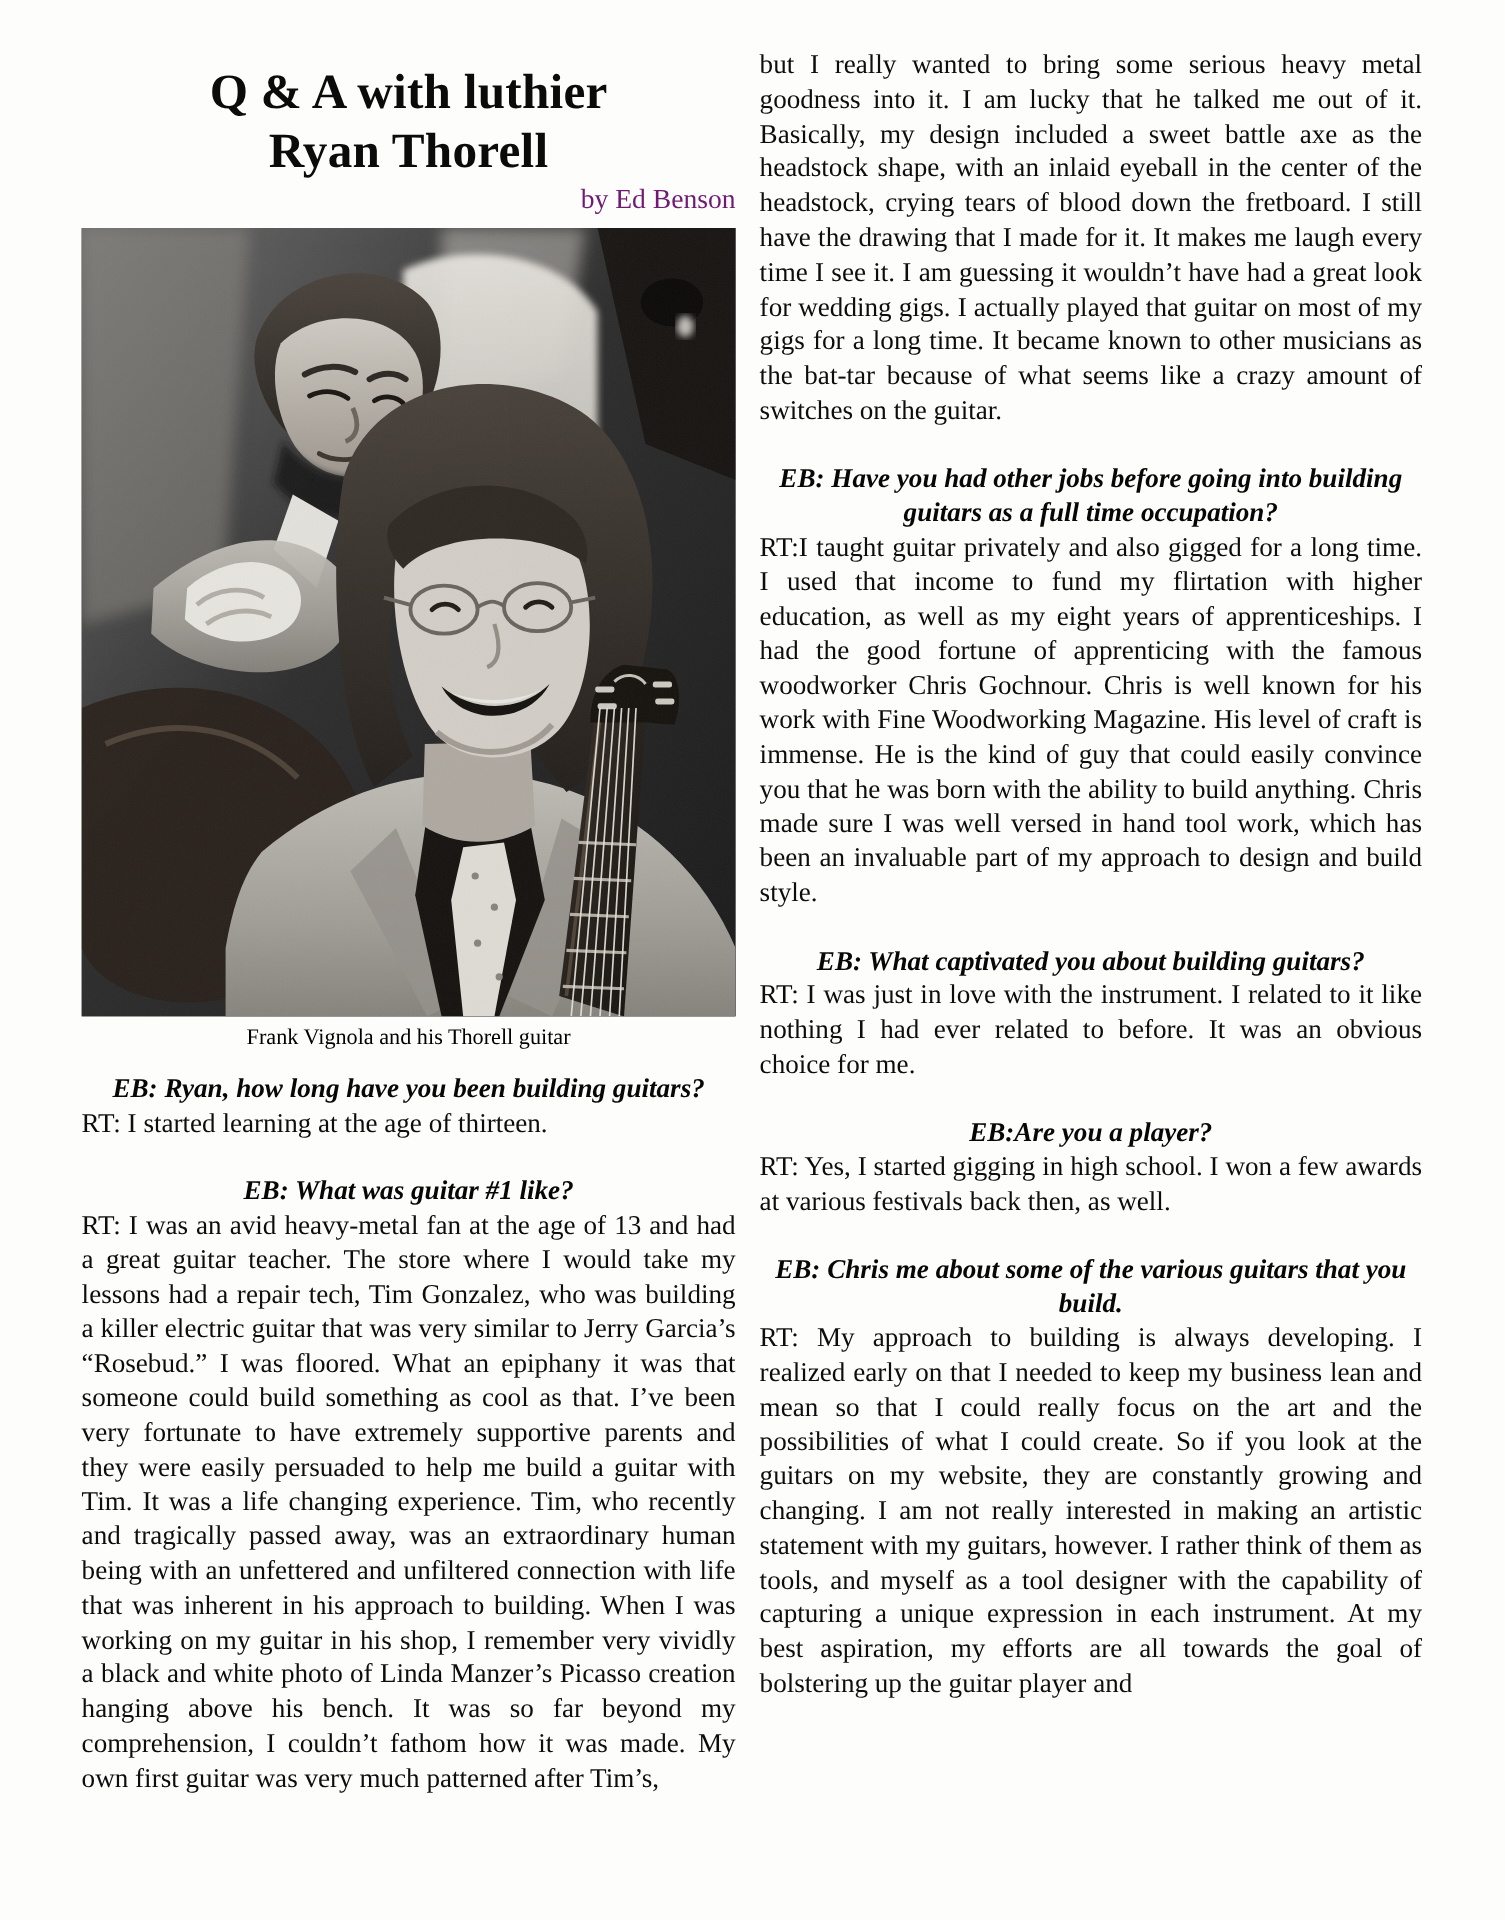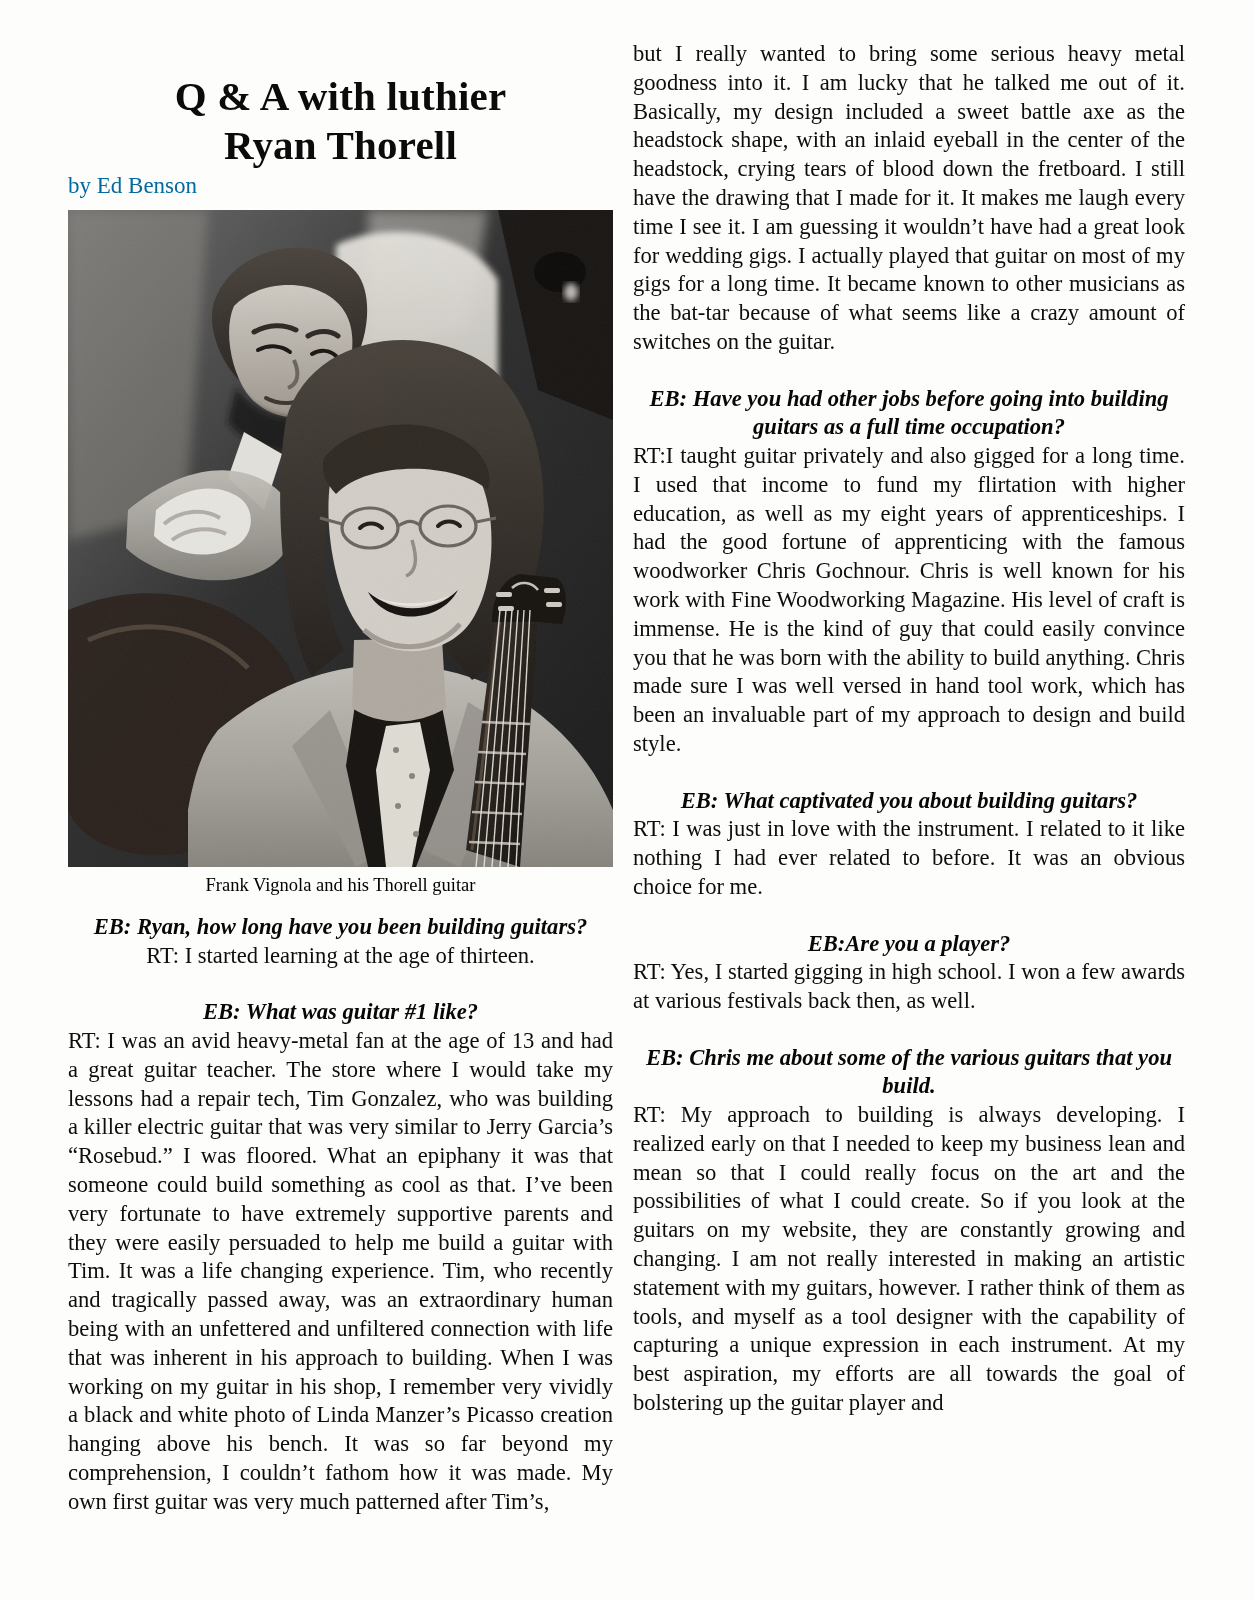--- a/index.html
+++ b/index.html
@@ -25,45 +25,44 @@
   
   .col {
     position: absolute;
     top: 0;
     box-sizing: border-box;
   }
   .col-left {
     left: 68px;
     width: 545px;
     top: 52px;
-    margin-top: 20px;
   }
   .col-right {
     left: 633px;
     width: 552px;
     top: 40px;
   }
 
   
   .headline {
     text-align: center;
     font-weight: bold;
     font-size: 41px;
     line-height: 49px;
     letter-spacing: 0.2px;
     margin: 0 0 2px 0;
     color: #0b0b0b;
   }
   .headline .hl-line { display: block; }
   .byline {
-    text-align: left;
+    text-align: right;
     font-size: 23px;
     line-height: 28px;
     margin: 2px 0 10px 0;
-    color: #0369a1;
+    color: #701a75;
   }
 
   
   .photo-wrap {
     width: 545px;
     height: 657px;
     margin: 0 0 4px 0;
     position: relative;
     overflow: hidden;
     background: #2a2a2a;
@@ -89,21 +88,21 @@
   }
   .a {
     font-size: 22.6px;
     line-height: 28.8px;
     margin: 0;
     text-align: justify;
     text-justify: inter-word;
     color: #0d0d0d;
     hyphens: manual;
   }
-  .a.nojust { text-align: center; }
+  .a.nojust { text-align: left; }
   .blk { margin-bottom: 28px; }
   .blk:last-child { margin-bottom: 0; }
   .cont {
     font-size: 22.6px;
     line-height: 28.8px;
     margin: 0 0 28px 0;
     text-align: justify;
     color: #0d0d0d;
   }
 </style>

